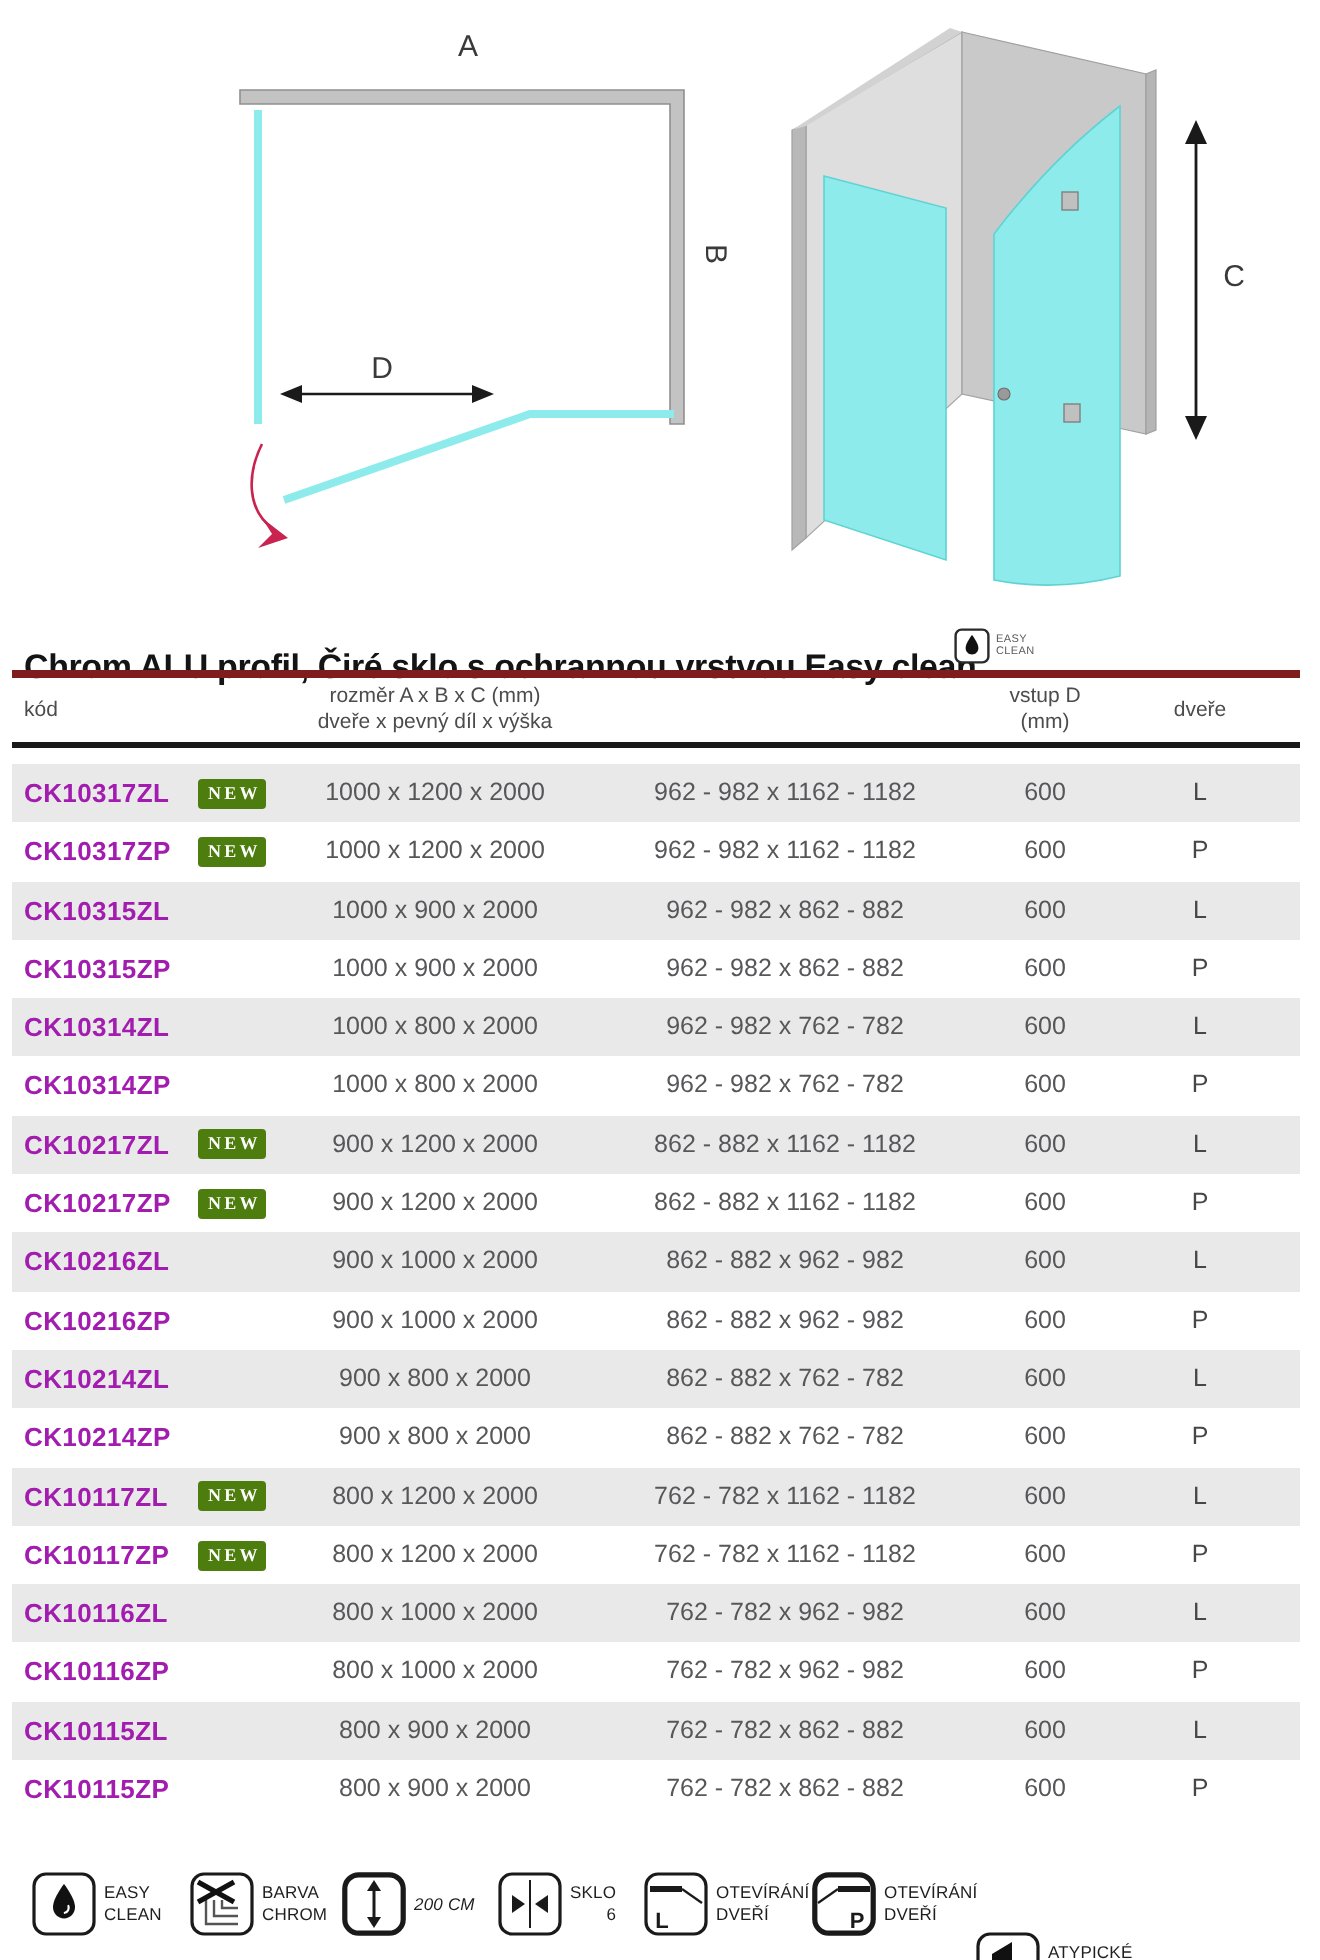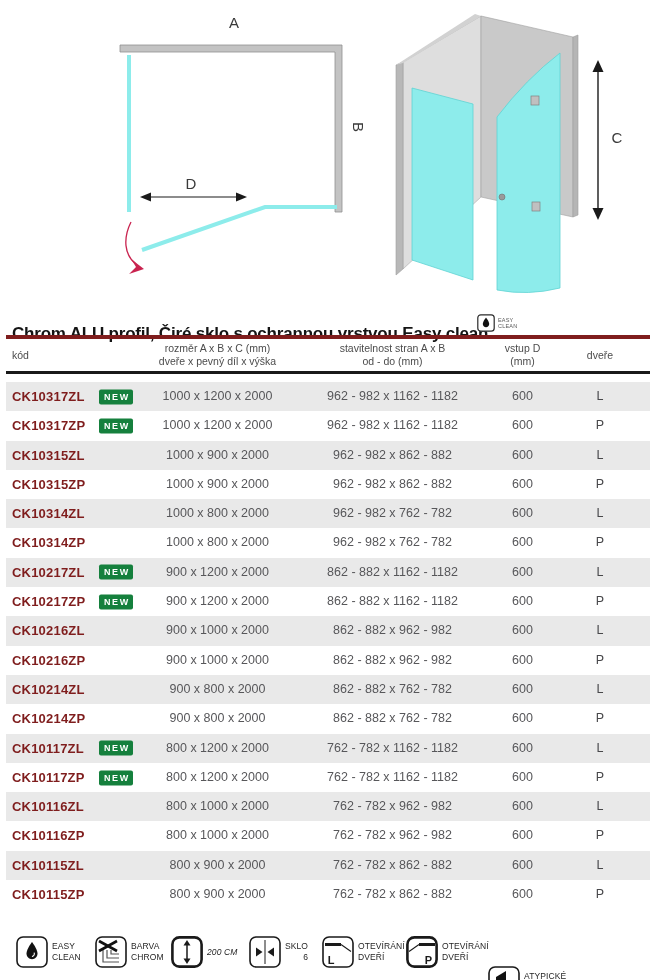--- a/index.html
+++ b/index.html
@@ -29,28 +29,28 @@
   .h-size{left:128px;width:167px;}
   .h-adjust{left:283px;width:207px;}
   .h-entry{left:478px;width:77px;}
   .h-door{left:549px;width:90px;}
 
   
   .rows{position:absolute;left:6px;top:382px;width:644px;}
   .trow{position:relative;height:29.3px;}
   .trow.shaded{background:#e9e9e9;}
   .cell{position:absolute;top:0;height:29.3px;line-height:29.3px;font-size:12.5px;color:#57575a;}
-  .cell.code{left:6px;font-size:13px;font-weight:700;color:#7f1d1d;letter-spacing:.2px;}
+  .cell.code{left:6px;font-size:13px;font-weight:700;color:#a21caf;letter-spacing:.2px;}
   .cell.size{left:128px;width:167px;text-align:center;}
   .cell.adjust{left:283px;width:207px;text-align:center;}
   .cell.entry{left:478px;width:77px;text-align:center;}
   .cell.door{left:549px;width:90px;text-align:center;color:#47474a;}
   .badge{position:absolute;left:93px;top:50%;transform:translateY(-50%);
-         background:#15803d;color:#fff;font-size:9px;font-weight:700;letter-spacing:1.6px;
-         line-height:15px;padding:0 3px 0 5px;border-radius:2px;}
+         background:#4d7c0f;color:#fff;font-size:9px;font-weight:700;letter-spacing:1.6px;
+         line-height:15px;padding:0 3px 0 5px;border-radius:2px;font-family:Liberation Serif, serif;}
 
   
   .legend{position:absolute;left:0;top:936px;width:660px;height:40px;}
   .leg-item{position:absolute;top:0;display:flex;align-items:center;}
   .leg-label{margin-left:4px;display:flex;flex-direction:column;justify-content:center;min-height:32px;}
   .leg-label span{font-size:8.5px;line-height:1.25;color:#1f1f1f;letter-spacing:.1px;white-space:nowrap;}
   .li-1{left:16px;} .li-2{left:95px;} .li-3{left:171px;font-style:italic;} .li-4{left:249px;text-align:right;}
   .li-5{left:322px;} .li-6{left:406px;} .li-7{left:488px;margin-top:30px;}
 </style>
 </head>
@@ -117,24 +117,20 @@
       <span>CLEAN</span>
     </div>
   </div>
 
   <div class="thead">
     <div class="h mid h-code">kód</div>
     <div class="h two h-size">
       <span class="l">rozměr A x B x C (mm)</span>
       <span class="l">dveře x pevný díl x výška</span>
     </div>
-    <div class="h two h-adjust">
-      <span class="l">stavitelnost stran A x B</span>
-      <span class="l">od - do (mm)</span>
-    </div>
     <div class="h mid h-door">dveře</div>
     <div class="h two h-entry">
       <span class="l">vstup D</span>
       <span class="l">(mm)</span>
     </div>
   </div>
 
   <div class="rows">
       <div class="trow shaded">
       <span class="cell code">CK10317ZL</span>

